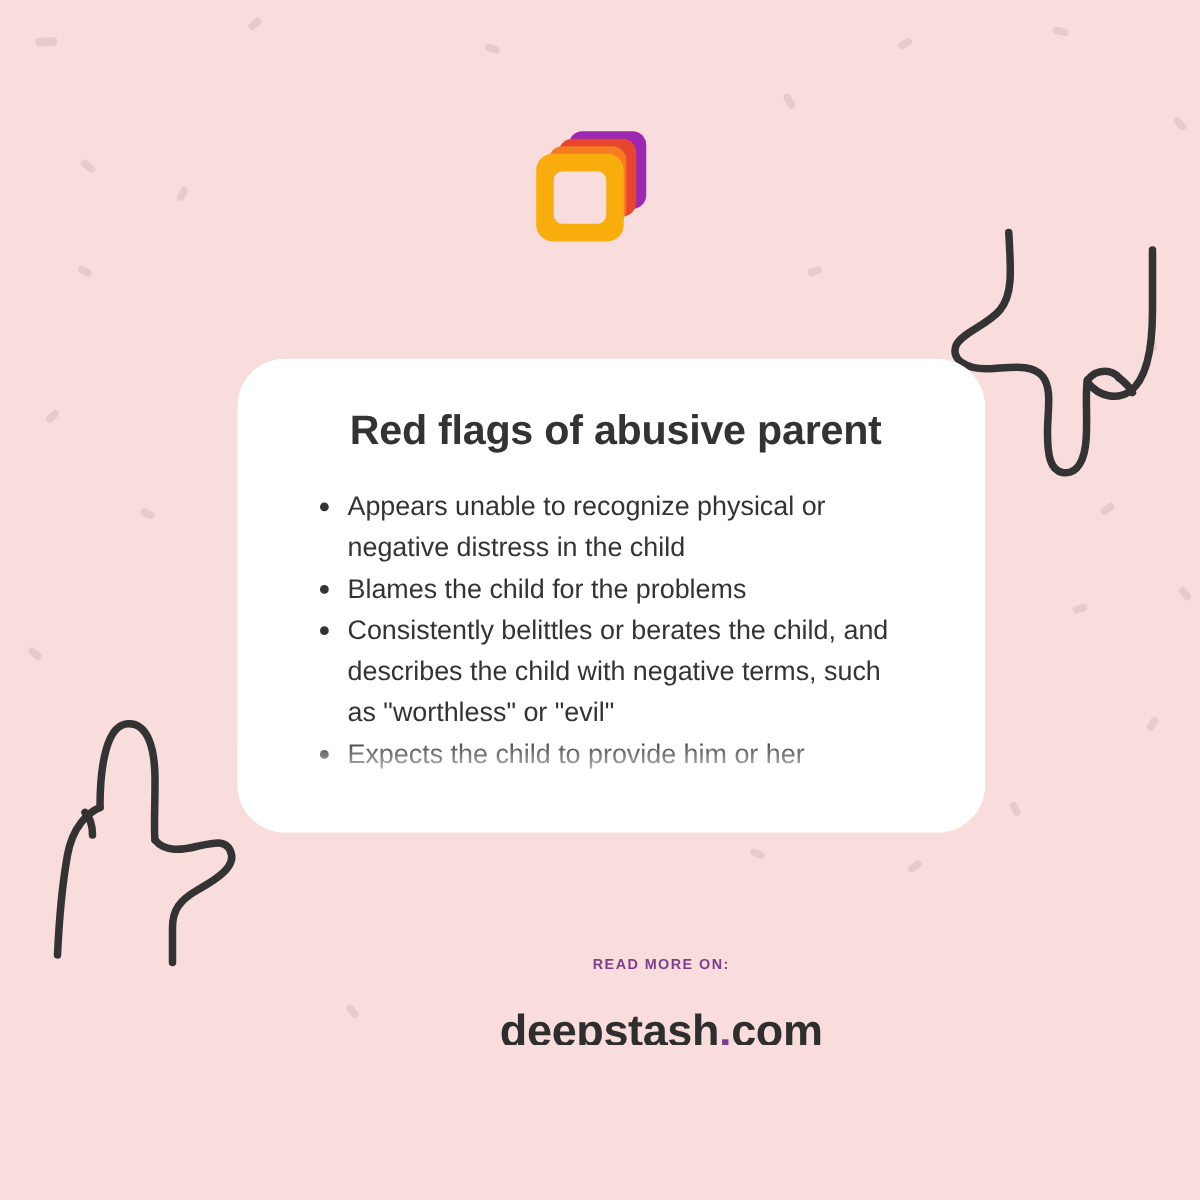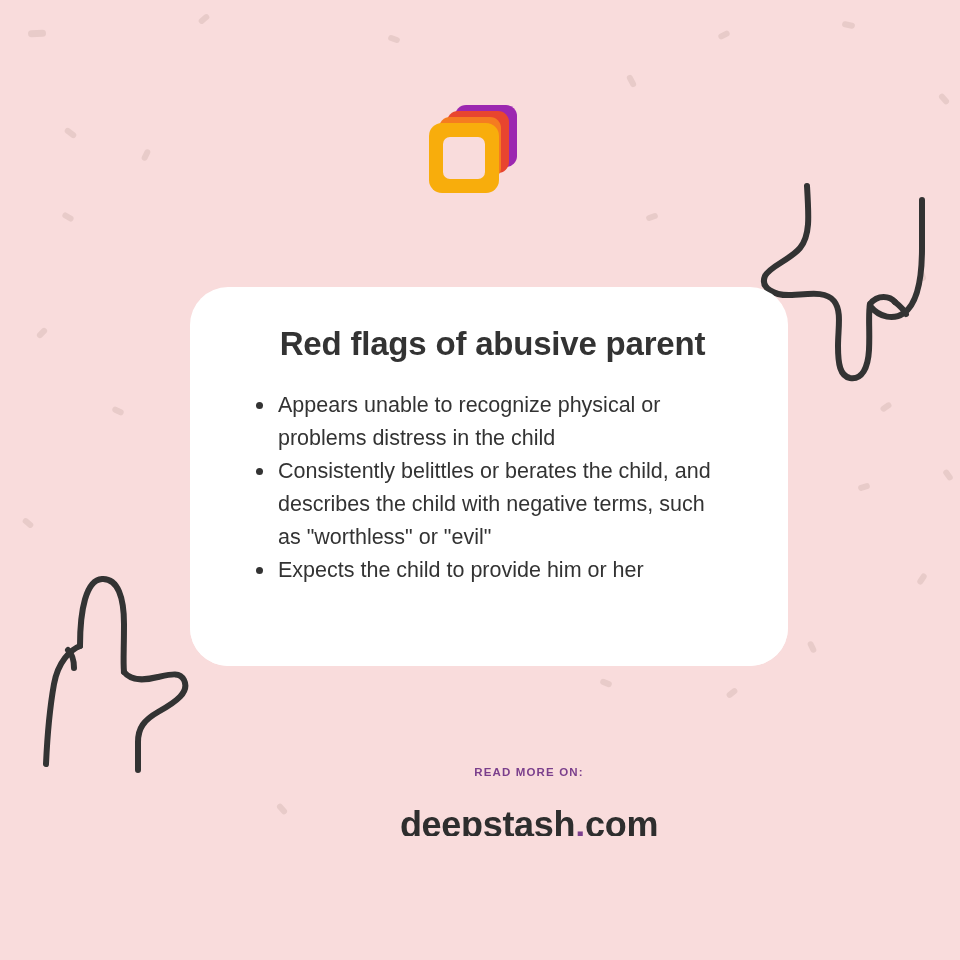--- a/index.html
+++ b/index.html
@@ -248,21 +248,22 @@
       <path d="M52 84 C52 48 58 18 74 17 C90 16 96 36 96 62 C96 88 95 100 96 110"></path>
       <path d="M96 110 C104 120 118 118 130 115 C144 112 152 110 156 118 C162 130 148 140 130 150 C116 158 110 166 110 180 C110 196 110 204 110 208"></path>
       <path d="M52 84 C42 88 30 100 26 122 C21 150 19 180 18 202"></path>
       <path d="M40 88 C44 92 46 98 46 106"></path>
     </g>
   </svg>
 
   <div id="card">
     <h1 id="card-title">Red flags of abusive parent</h1>
     <ul id="bullet-list">
-      <li>Appears unable to recognize physical or problems distress in the child</li>
+      <li>Appears unable to recognize physical or negative distress in the child</li>
+      <li>Blames the child for the problems</li>
       <li>Consistently belittles or berates the child, and describes the child with negative terms, such as "worthless" or "evil"</li>
       <li>Expects the child to provide him or her</li>
     </ul>
     <div id="card-fade"></div>
   </div>
 
   <div id="footer">
     <div id="read-more-on">READ MORE ON:</div>
 
     <div id="wordmark"><span>deepstash</span><span class="dot">.</span><span>com</span></div>

